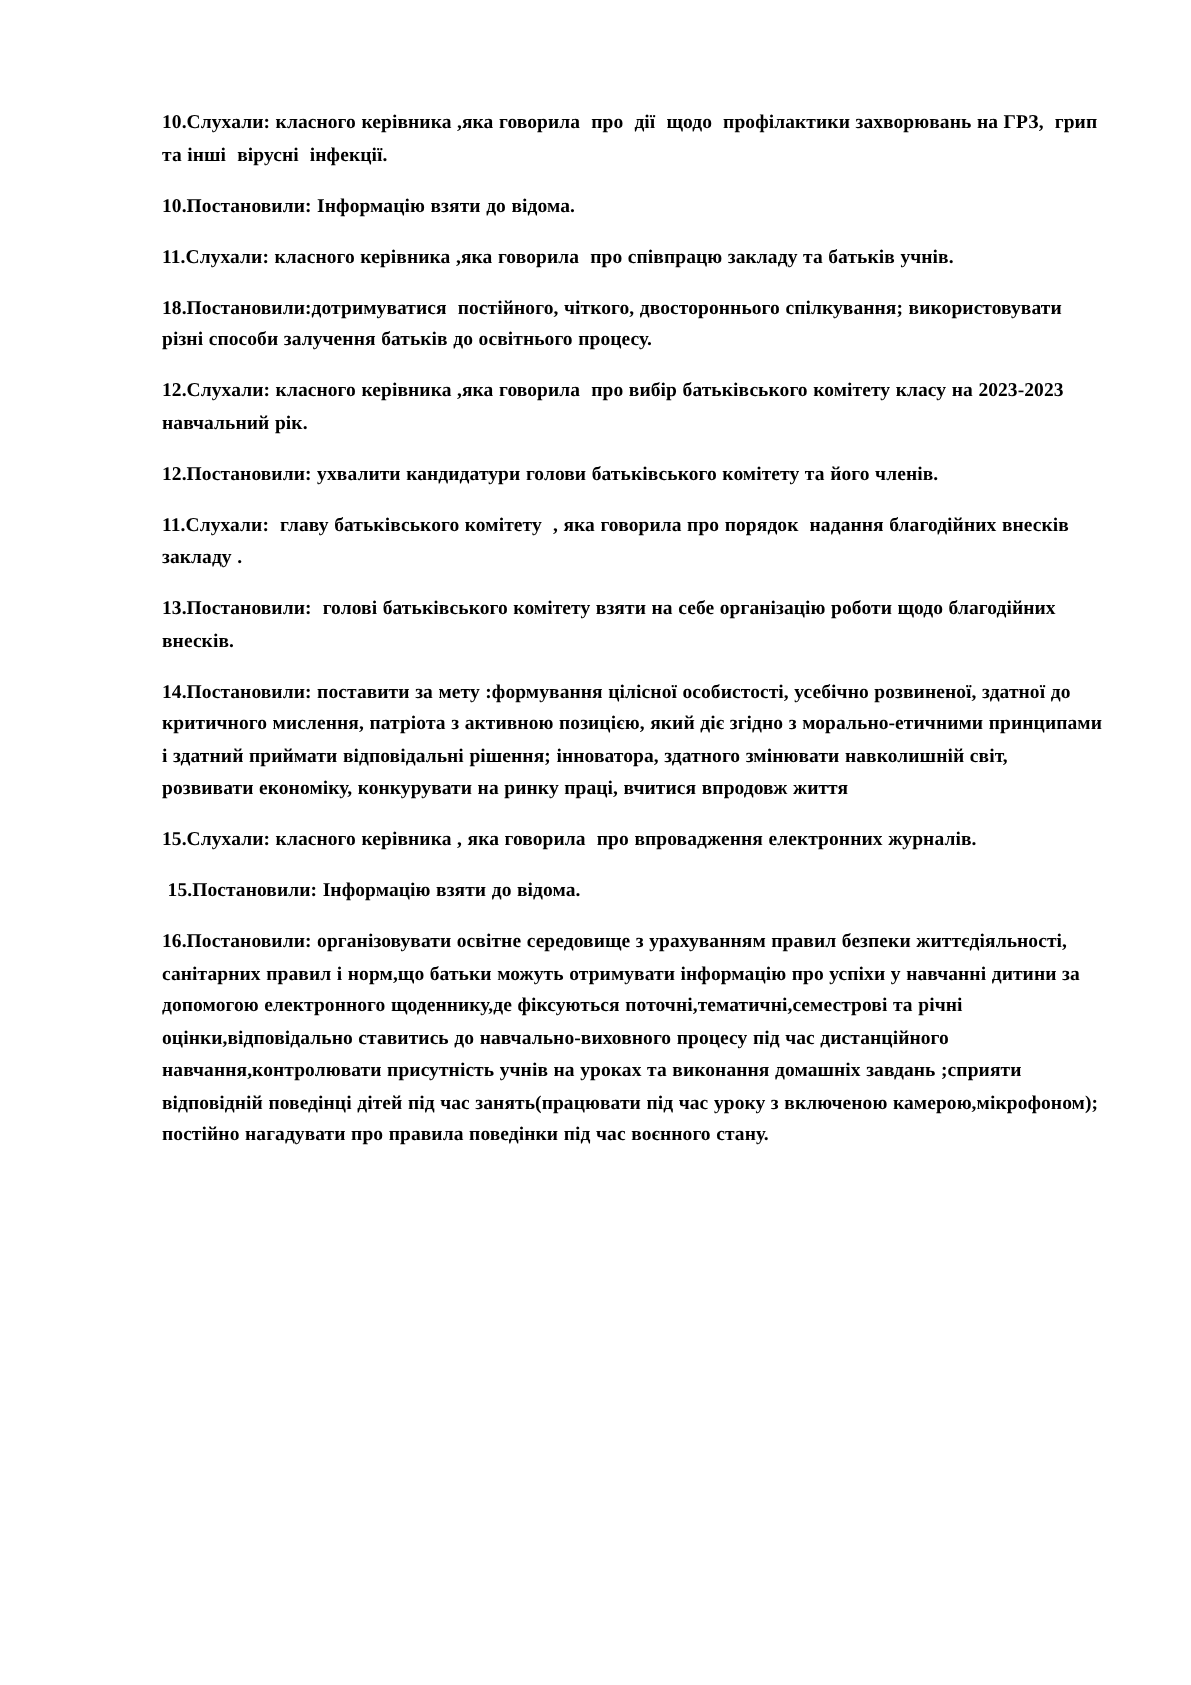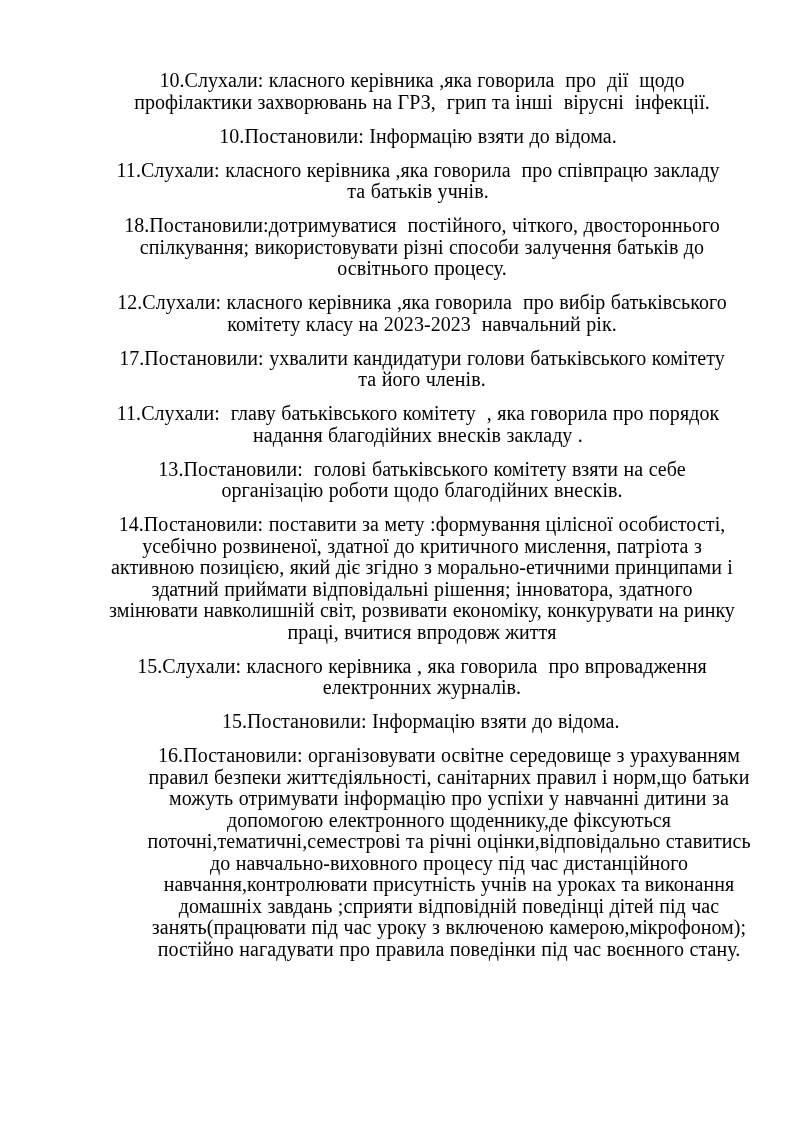--- a/index.html
+++ b/index.html
@@ -26,30 +26,30 @@
     background: #ffffff;
   }
   .doc-body {
     position: absolute;
     left: 108px;
     top: 70px;
     width: 620px;
   }
   .para {
     margin: 0 0 12.5px 0;
-    font-size: 20px;
+    font-size: 13px;
     line-height: 21.5px;
-    text-align: center;
+    text-align: left;
     letter-spacing: 0.05px;
     word-spacing: 0.4px;
     white-space: pre-wrap;
+    font-weight: bold;
   }
   .para:last-child {
     margin-bottom: 0;
-    margin-left: 27px;
   }
   .para.wide {
     width: 628px;
   }
 </style>
 </head>
 <body>
 
 <div class="page">
   <div class="doc-body">
@@ -57,21 +57,21 @@
     <p class="para wide">10.Слухали: класного керівника ,яка говорила  про  дії  щодо  профілактики захворювань на ГРЗ,  грип та інші  вірусні  інфекції.</p>
 
     <p class="para">10.Постановили: Інформацію взяти до відома.</p>
 
     <p class="para">11.Слухали: класного керівника ,яка говорила  про співпрацю закладу та батьків учнів.</p>
 
     <p class="para wide">18.Постановили:дотримуватися  постійного, чіткого, двостороннього спілкування; використовувати різні способи залучення батьків до освітнього процесу.</p>
 
     <p class="para wide">12.Слухали: класного керівника ,яка говорила  про вибір батьківського комітету класу на 2023-2023  навчальний рік.</p>
 
-    <p class="para wide">17.Постановили: ухвалити кандидатури голови батьківського комітету та його членів.</p>
+    <p class="para wide">12.Постановили: ухвалити кандидатури голови батьківського комітету та його членів.</p>
 
     <p class="para">11.Слухали:  главу батьківського комітету  , яка говорила про порядок  надання благодійних внесків закладу .</p>
 
     <p class="para wide">13.Постановили:  голові батьківського комітету взяти на себе організацію роботи щодо благодійних внесків.</p>
 
 
     <p class="para wide">14.Постановили: поставити за мету :формування цілісної особистості, усебічно розвиненої, здатної до критичного мислення, патріота з активною позицією, який діє згідно з морально-етичними принципами і здатний приймати відповідальні рішення; інноватора, здатного змінювати навколишній світ, розвивати економіку, конкурувати на ринку праці, вчитися впродовж життя</p>
 
     <p class="para wide">15.Слухали: класного керівника , яка говорила  про впровадження електронних журналів.</p>
 

